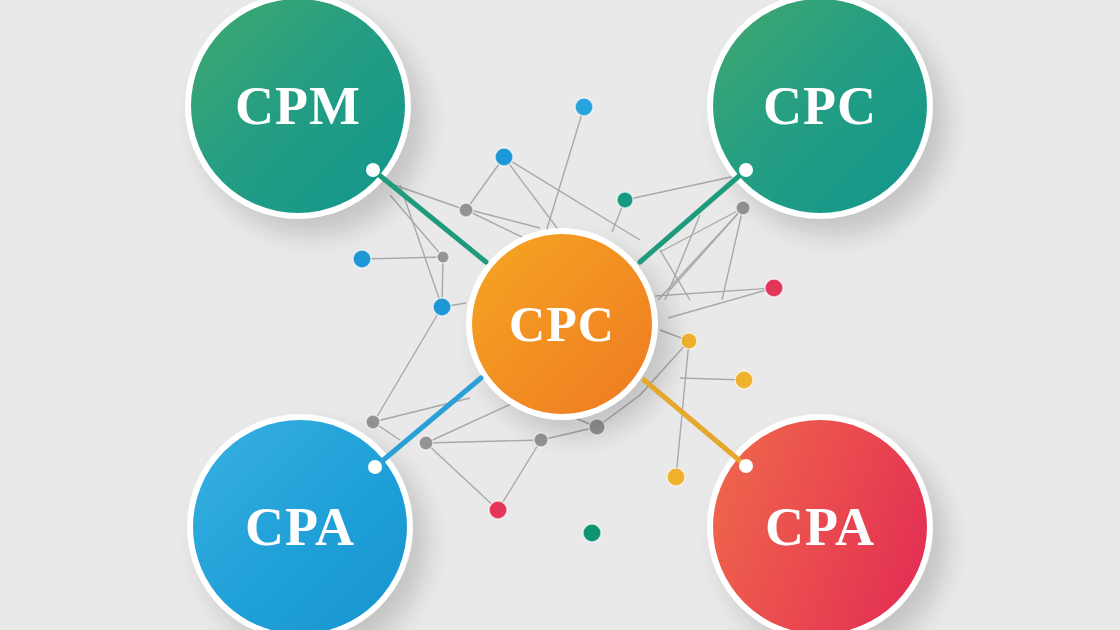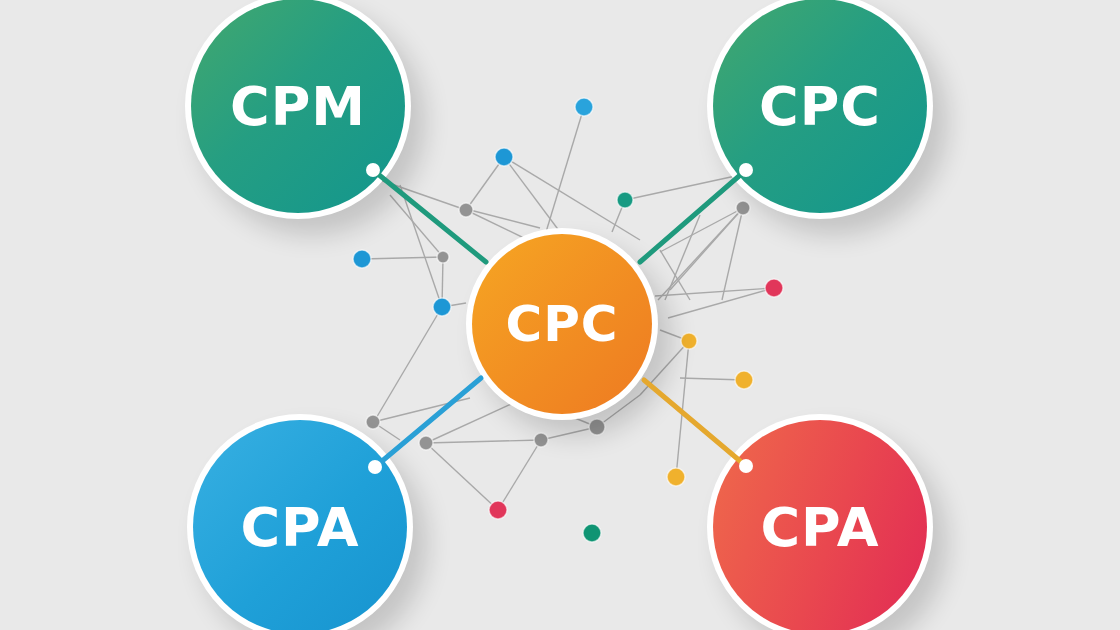--- a/index.html
+++ b/index.html
@@ -2,21 +2,21 @@
 <html><head>
 <meta charset="utf-8">
 <style>
   html, body { margin: 0; padding: 0; }
   body {
     width: 1120px; height: 630px; overflow: hidden;
     background: #e9e9e9;
     font-family: "DejaVu Sans", "Liberation Sans", sans-serif;
     position: relative;
   }
-  #stage { position: absolute; left: 0; top: 0; width: 888px; height: 630px; }
+  #stage { position: absolute; left: 0; top: 0; width: 888px; height: 630px; font-family: Liberation Serif, serif; }
   svg#net { position: absolute; left: 0; top: 0; }
   .hub {
     position: absolute;
     border-radius: 50%;
     background: #ffffff;
     box-shadow: 14px 16px 26px rgba(0,0,0,0.16), 0 0 0 0 transparent;
     display: flex; align-items: center; justify-content: center;
   }
   .hub .inner {
     position: absolute; left: 6px; top: 6px; right: 6px; bottom: 6px;

